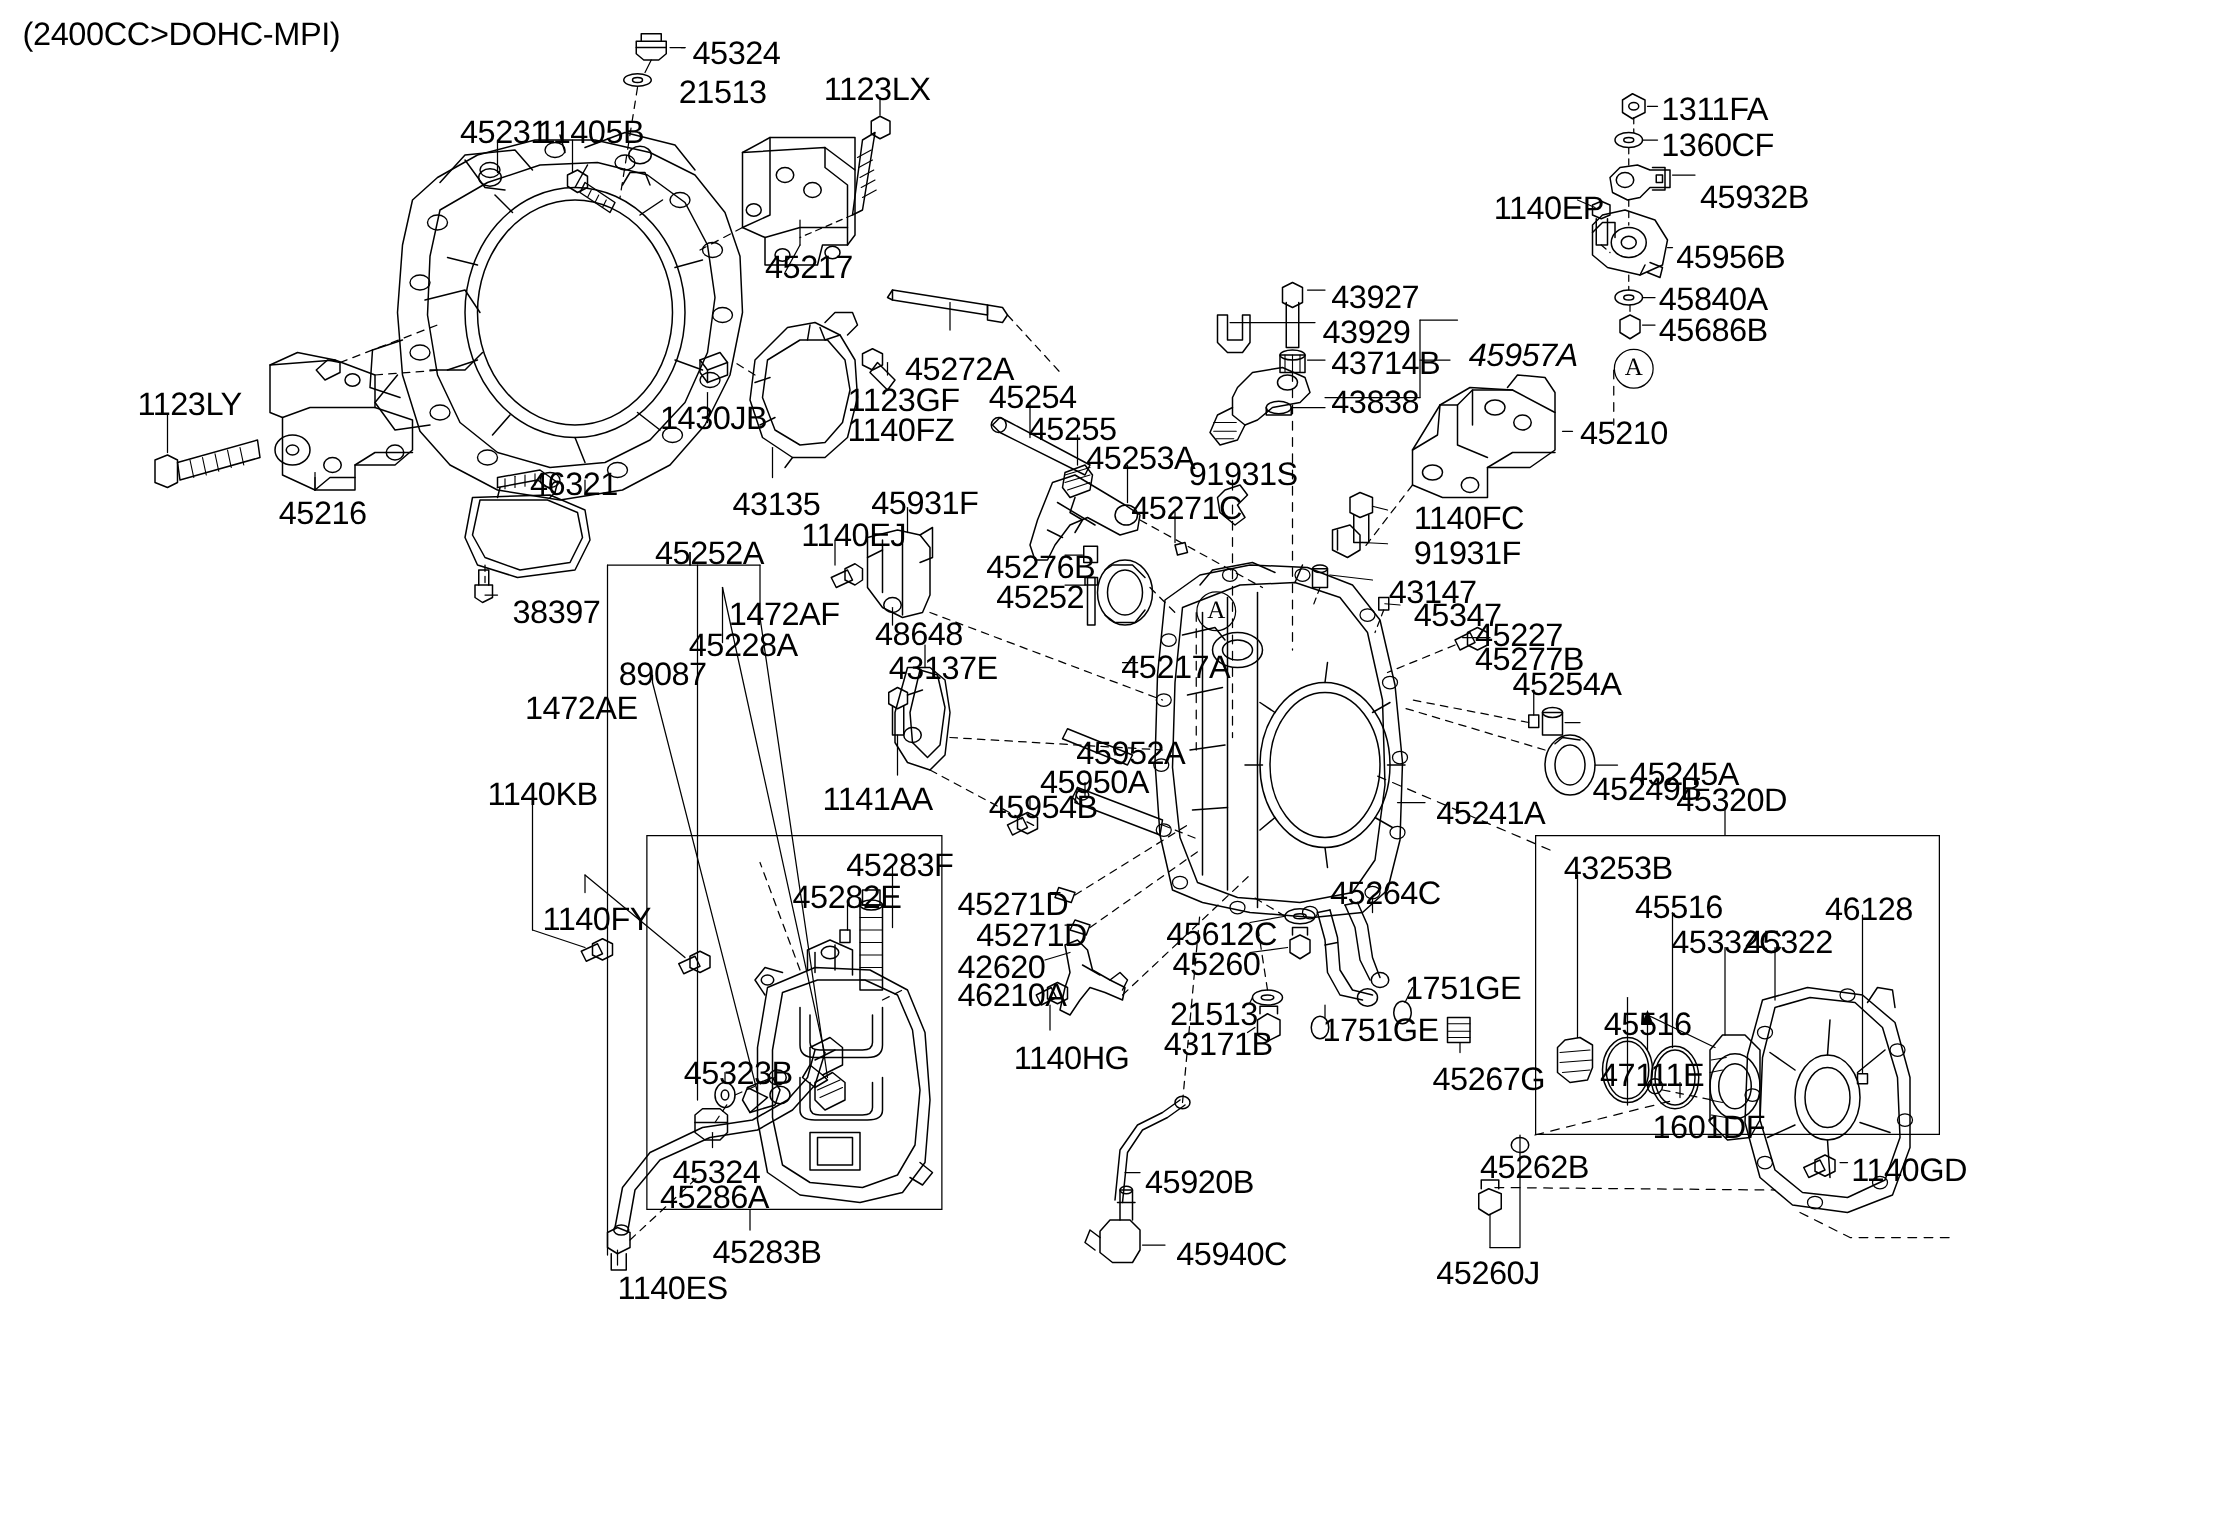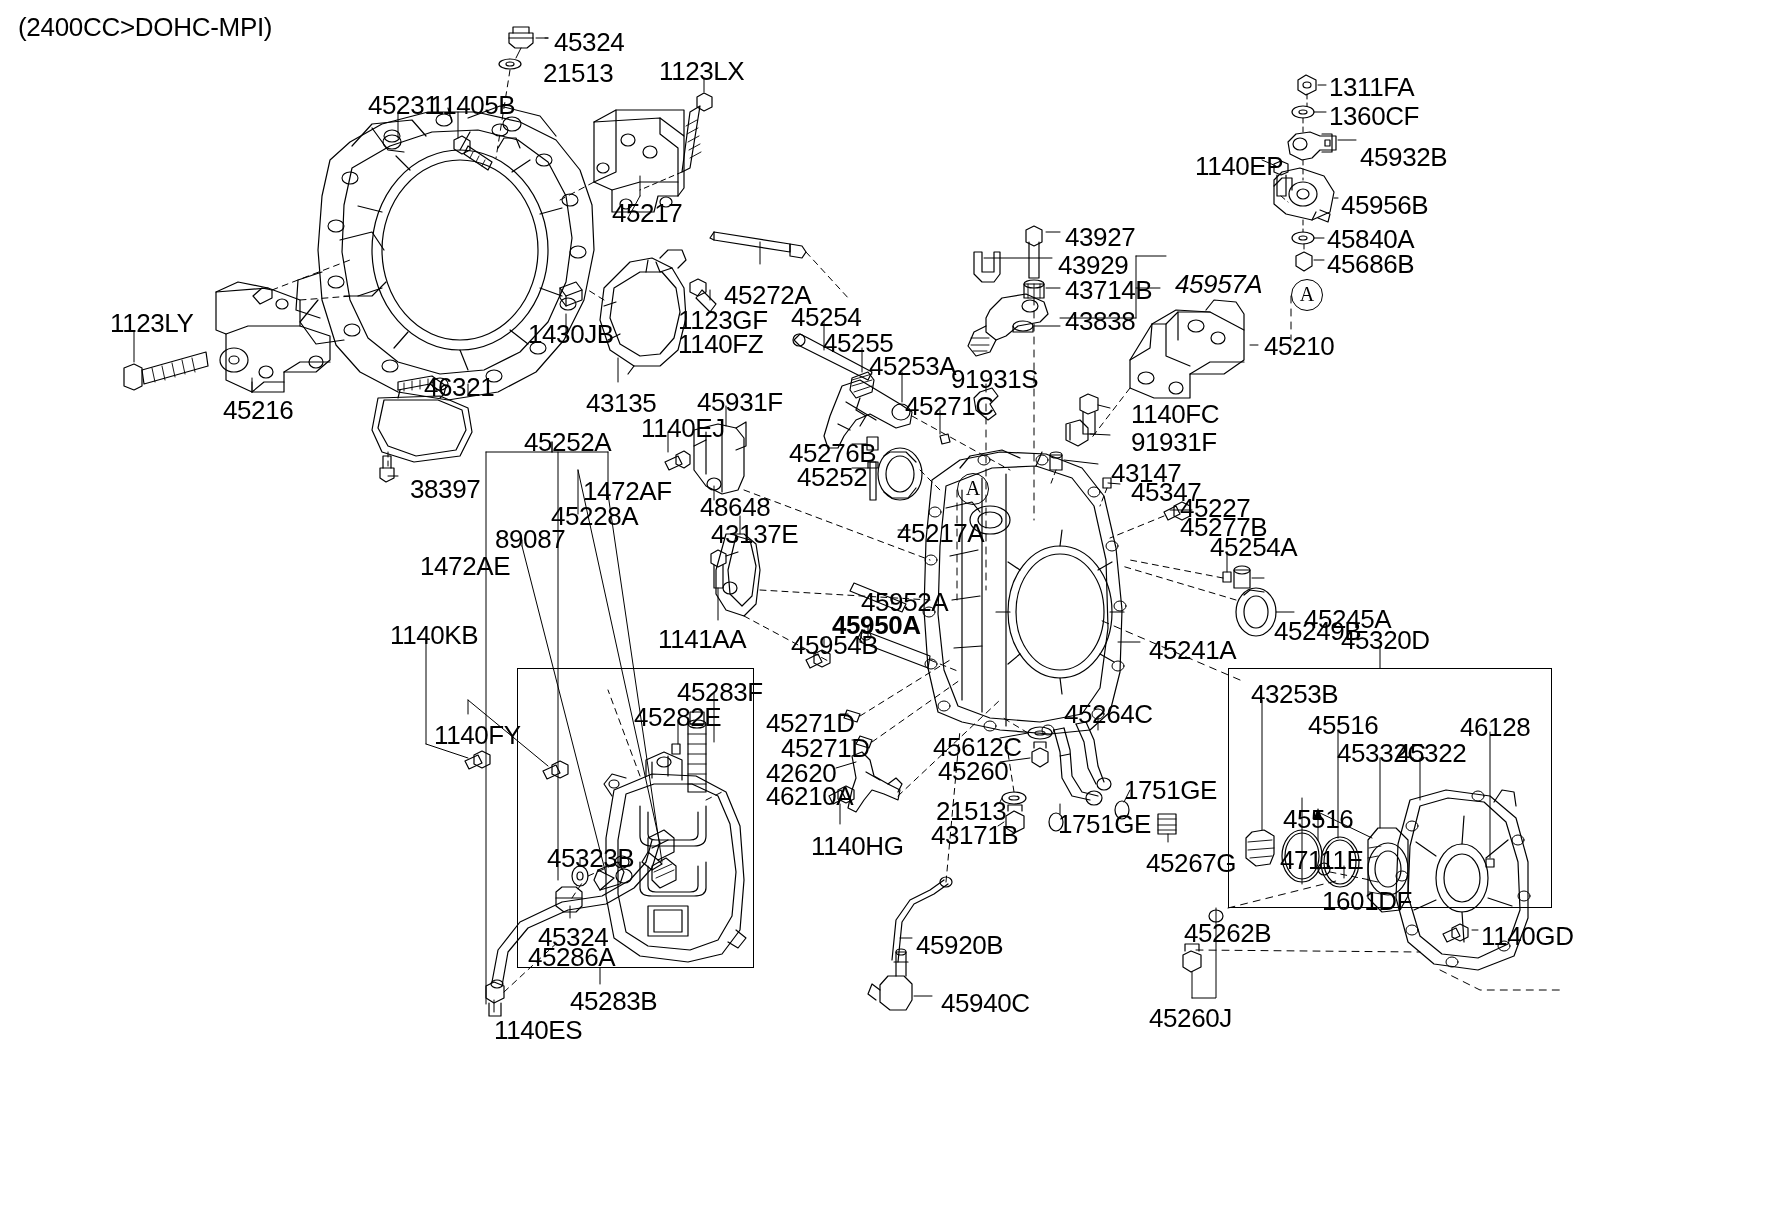--- a/index.html
+++ b/index.html
@@ -1060,21 +1060,21 @@
       <div class="lbl" style="left: 551px; top: 503px;">45228A</div>
       <div class="lbl" style="left: 495px; top: 526px;">89087</div>
       <div class="lbl" style="left: 420px; top: 553px;">1472AE</div>
       <div class="lbl" style="left: 641px; top: 415px;">1140EJ</div>
       <div class="lbl" style="left: 697px; top: 389px;">45931F</div>
       <div class="lbl" style="left: 700px; top: 494px;">48648</div>
       <div class="lbl" style="left: 711px; top: 521px;">43137E</div>
       <div class="lbl" style="left: 658px; top: 626px;">1141AA</div>
       <div class="lbl" style="left: 897px; top: 520px;">45217A</div>
       <div class="lbl" style="left: 861px; top: 589px;">45952A</div>
-      <div class="lbl" style="left: 832px; top: 612px; font-weight: bold;">45950A</div>
+      <div class="lbl" style="left: 832px; top: 612px;">45950A</div>
       <div class="lbl" style="left: 791px; top: 632px;">45954B</div>
       <div class="lbl" style="left: 1131px; top: 401px;">1140FC</div>
       <div class="lbl" style="left: 1131px; top: 429px;">91931F</div>
       <div class="lbl" style="left: 1111px; top: 460px;">43147</div>
       <div class="lbl" style="left: 1131px; top: 479px;">45347</div>
       <div class="lbl" style="left: 1180px; top: 495px;">45227</div>
       <div class="lbl" style="left: 1180px; top: 514px;">45277B</div>
       <div class="lbl" style="left: 1210px; top: 534px;">45254A</div>
       <div class="lbl" style="left: 1274px; top: 574px; margin-top: 44px;">45249B</div>
       <div class="lbl" style="left: 1304px; top: 606px;">45245A</div>

